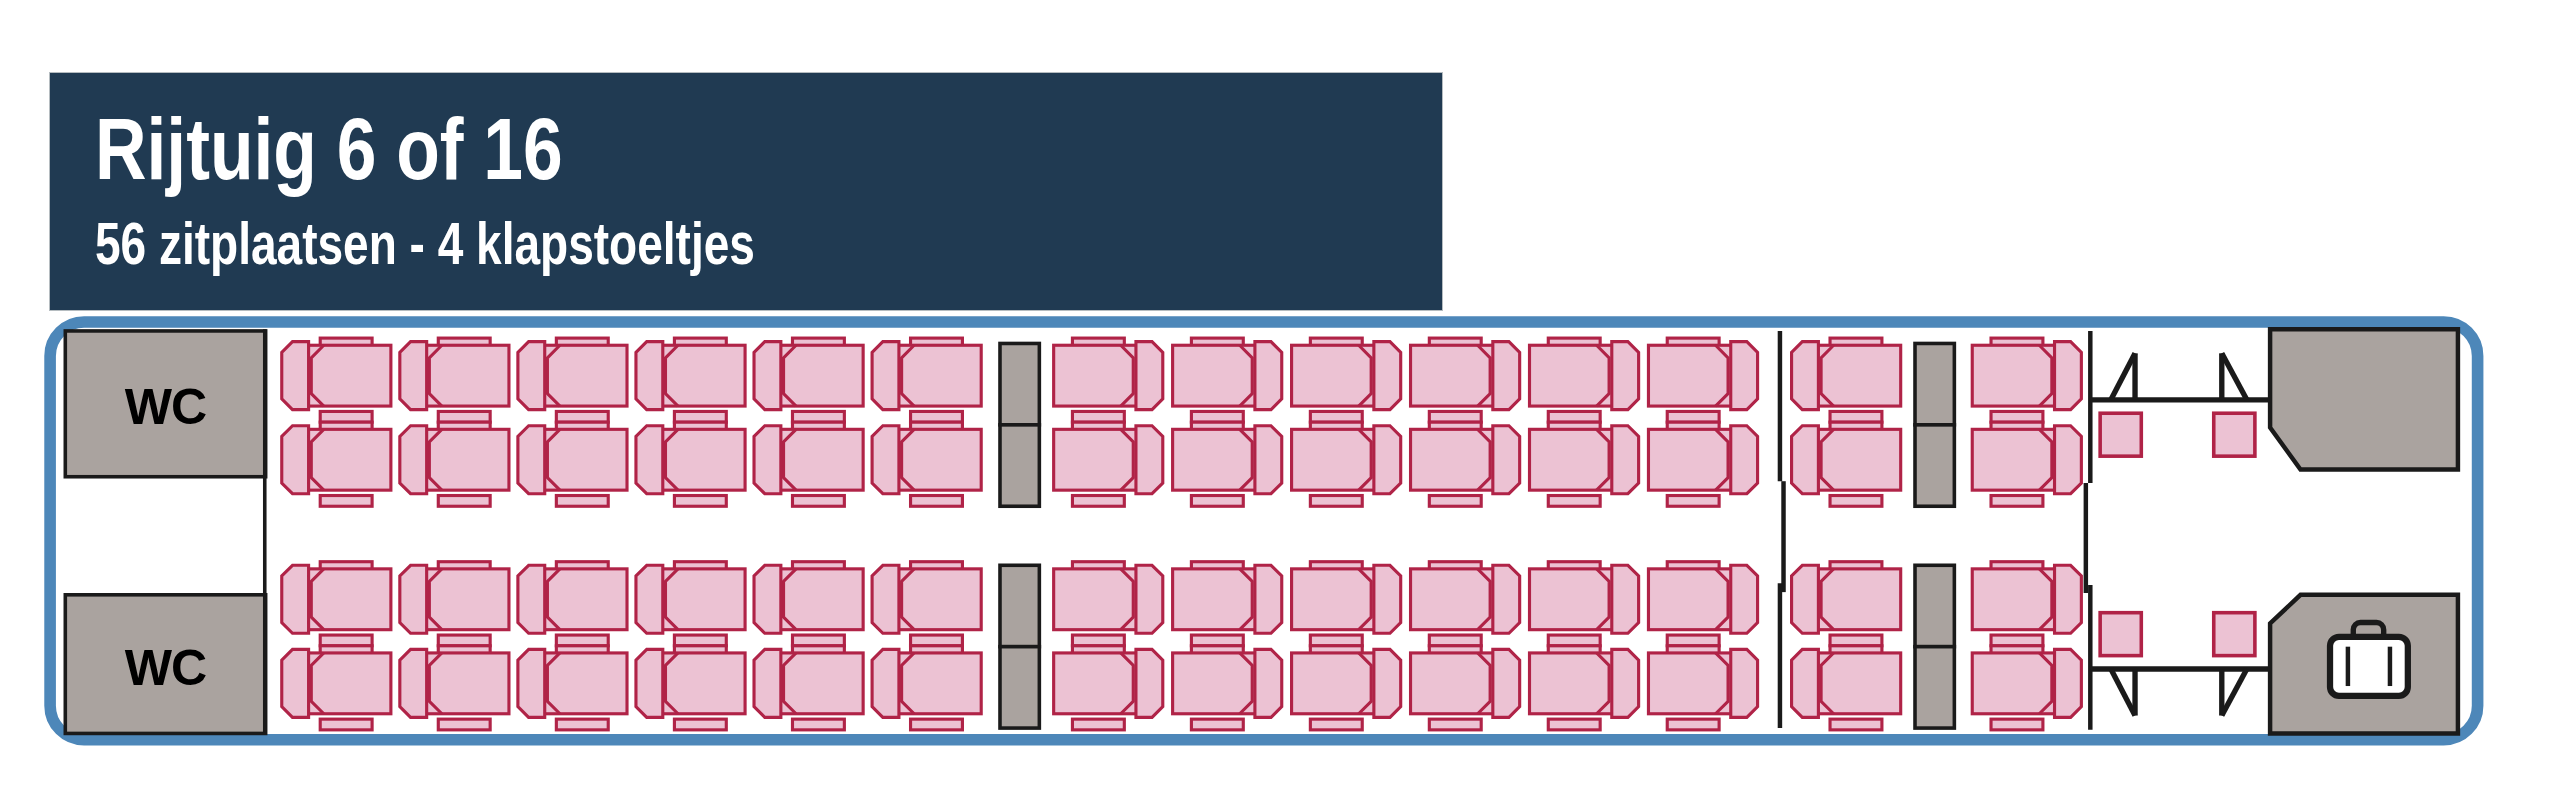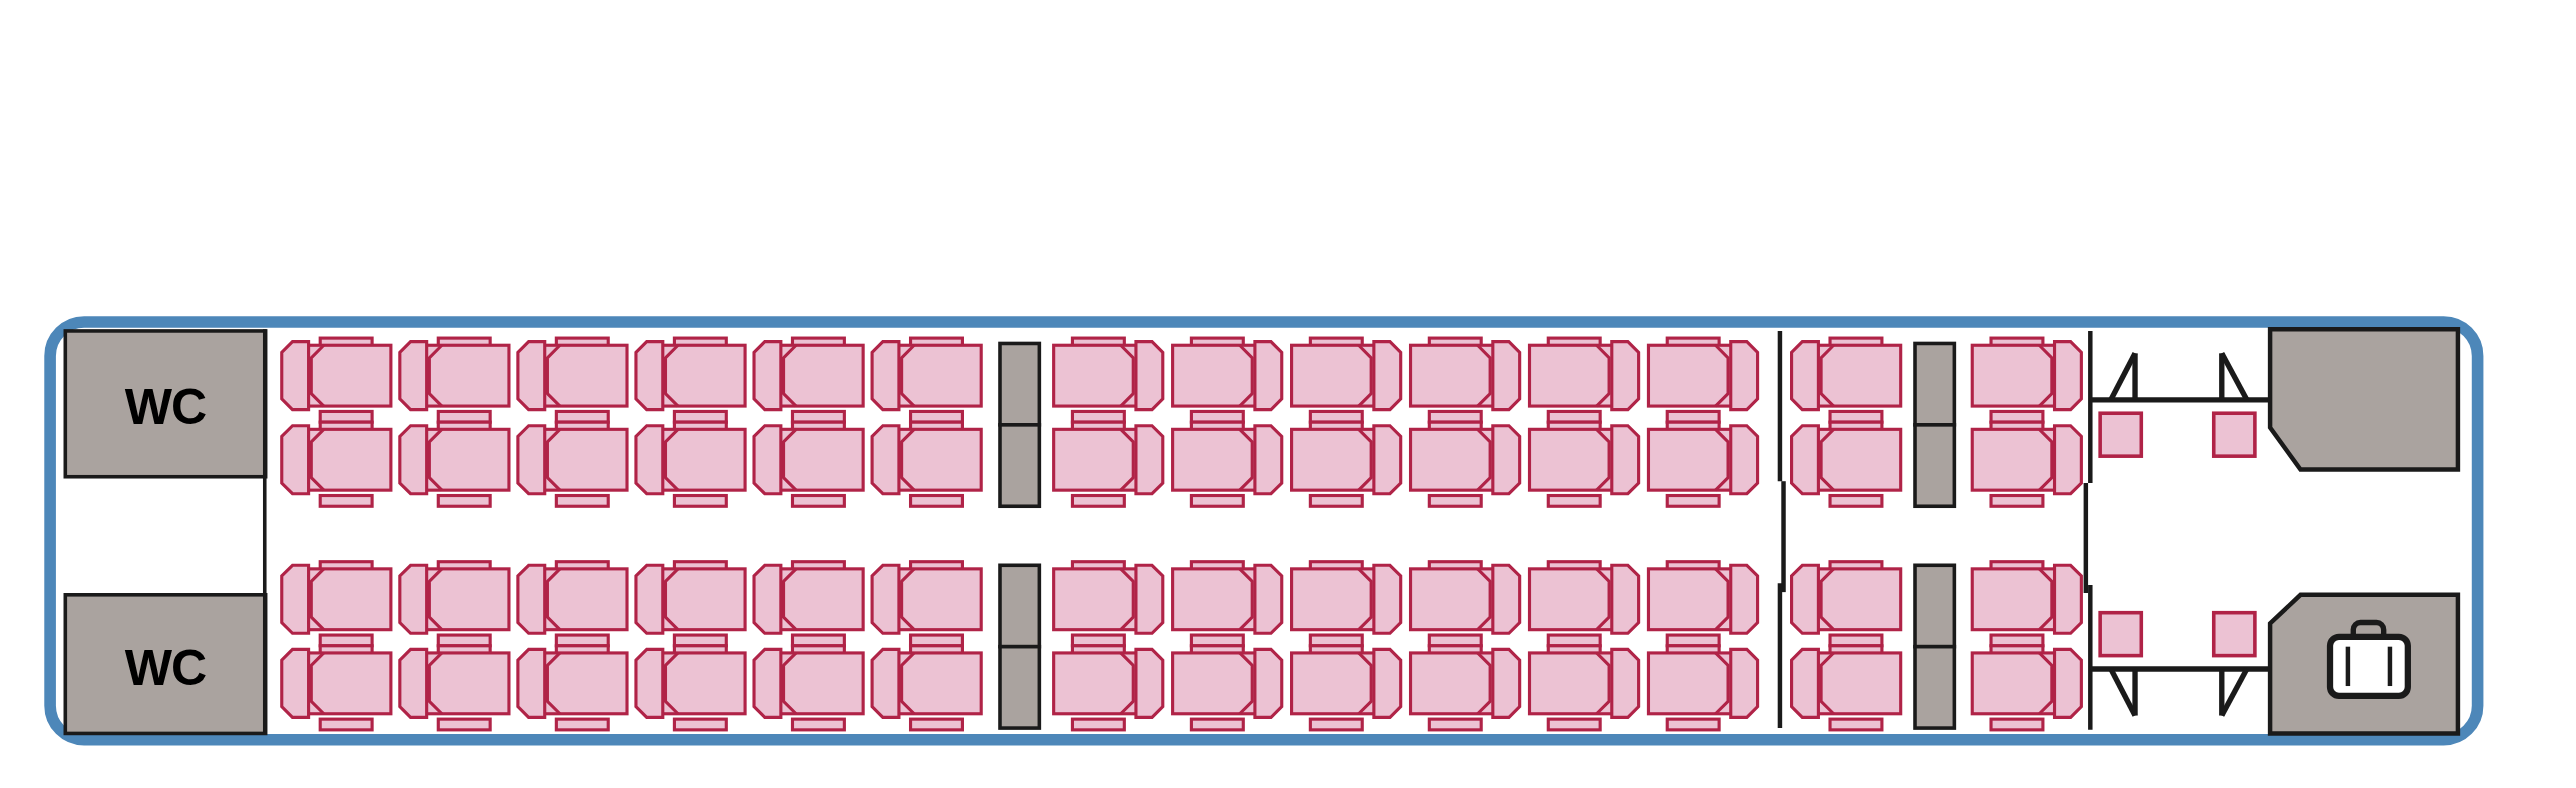--- a/index.html
+++ b/index.html
@@ -12,20 +12,24 @@
                      transform:scaleX(0.82);transform-origin:left center;white-space:nowrap;}
   .header-box .subtitle{font-size:59px;font-weight:bold;line-height:1.0;margin:23px 0 0 0;
                      transform:scaleX(0.78);transform-origin:left center;white-space:nowrap;}
   svg.plan{position:absolute;left:0;top:0;}
 </style>
 </head>
 <body>
 
 <div class="stage">
 
+  <div class="header-box">
+    <div class="title">Rijtuig 6 of 16</div>
+    <div class="subtitle">56 zitplaatsen - 4 klapstoeltjes</div>
+  </div>
 
   <svg class="plan" width="2576" height="788" viewBox="0 0 2880 881" xmlns="http://www.w3.org/2000/svg">
     <g>
         <rect x="56" y="360" width="2714" height="467" rx="38" fill="#ffffff" stroke="#4d87b9" stroke-width="13"></rect>
       </g>
     <g>
         <g>
           <rect x="73" y="370" width="224" height="163" fill="#aaa39f" stroke="#1a1a1a" stroke-width="4"></rect>
           <text x="185" y="455.5" text-anchor="middle" dominant-baseline="central" font-size="56" font-weight="bold" font-family="&quot;Liberation Sans&quot;,sans-serif" fill="#000000" letter-spacing="-1">WC</text>
         </g>

